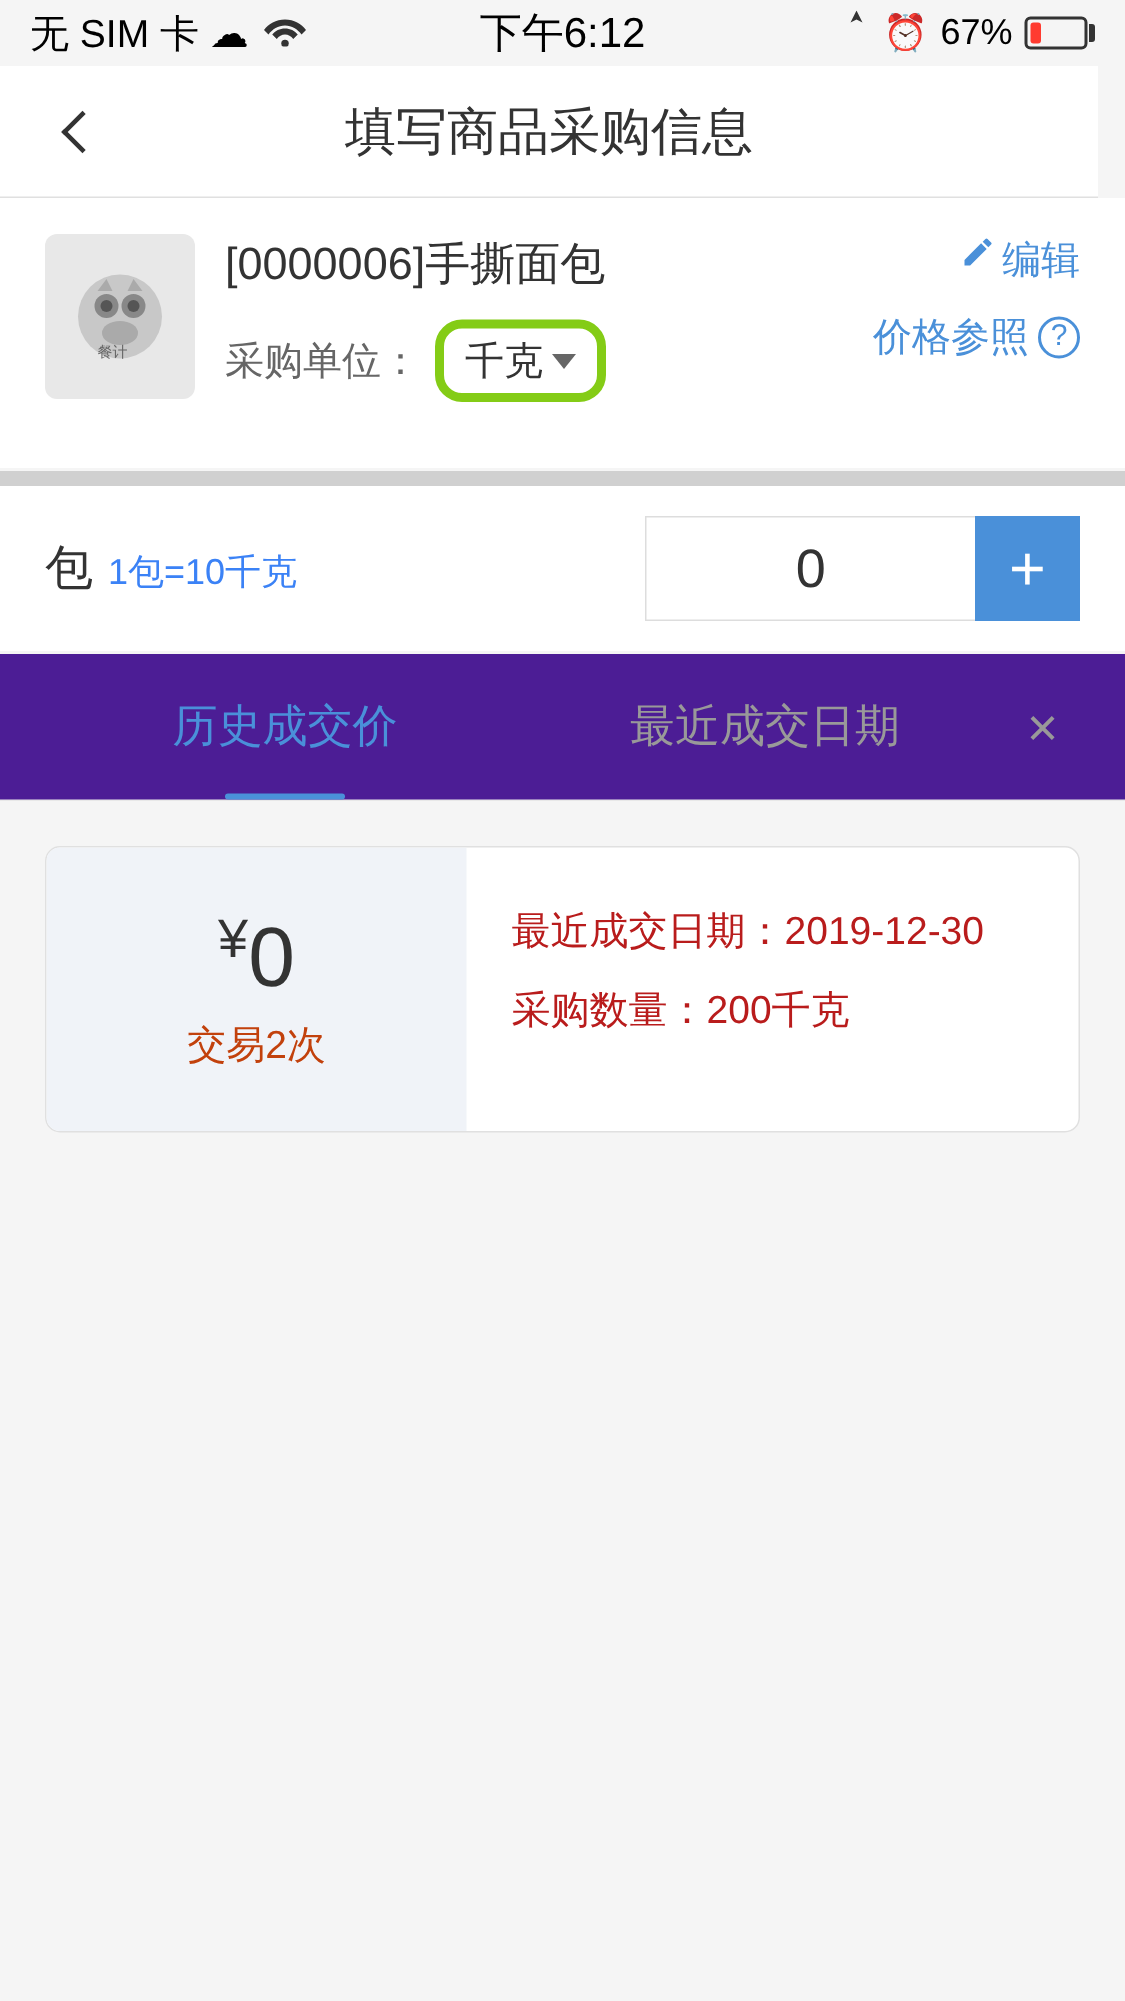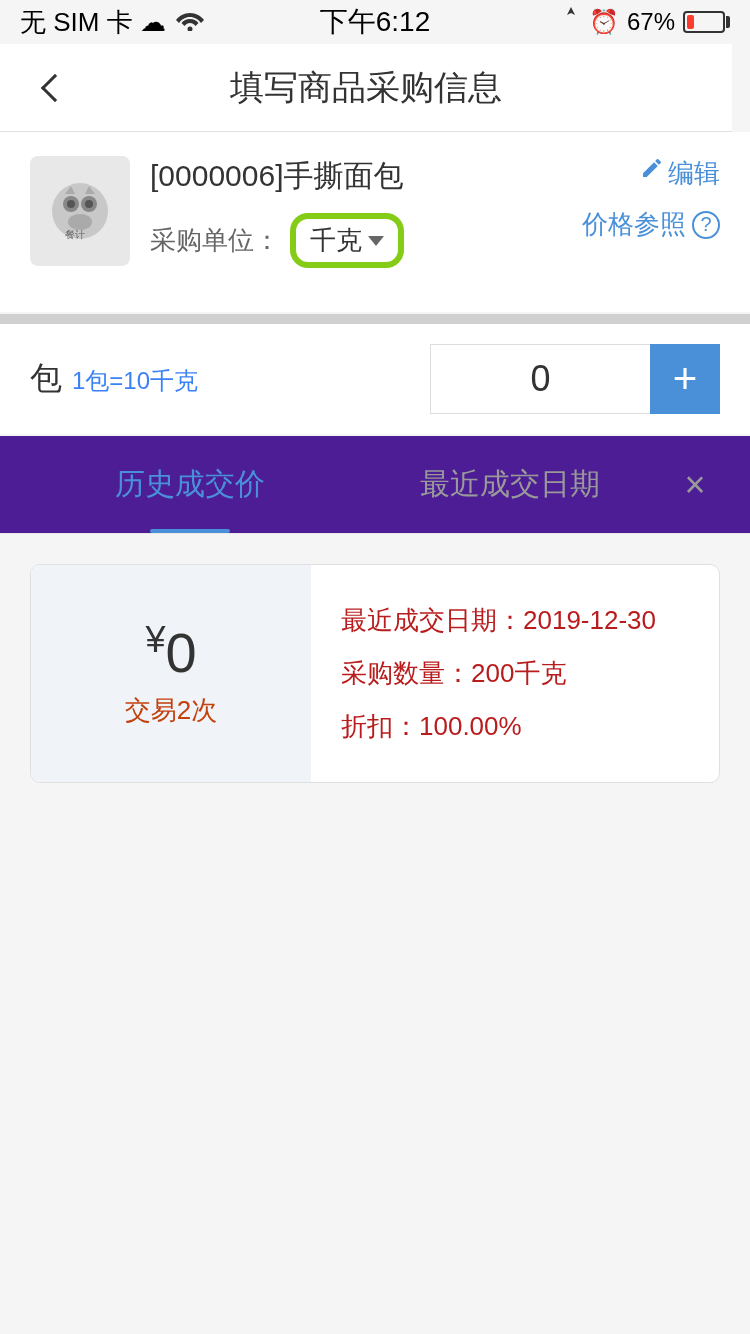--- a/index.html
+++ b/index.html
@@ -494,19 +494,16 @@
         <div class="trade-count">交易2次</div>
       </div>
 
       <div class="trade-right">
         <div class="trade-detail-row">
           <span>最近成交日期：</span><span>2019-12-30</span>
         </div>
         <div class="trade-detail-row">
           <span>采购数量：</span><span>200千克</span>
         </div>
-        <div class="trade-detail-row">
-          <span>折扣：</span><span>100.00%</span>
-        </div>
       </div>
     </div>
   </div>
 </div>
 
 </body></html>

